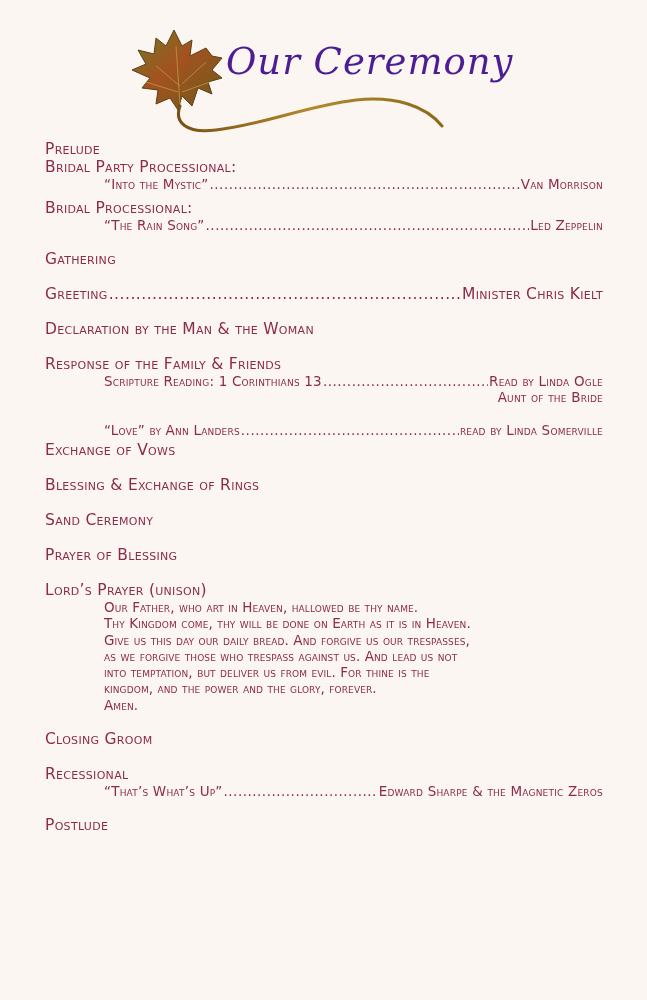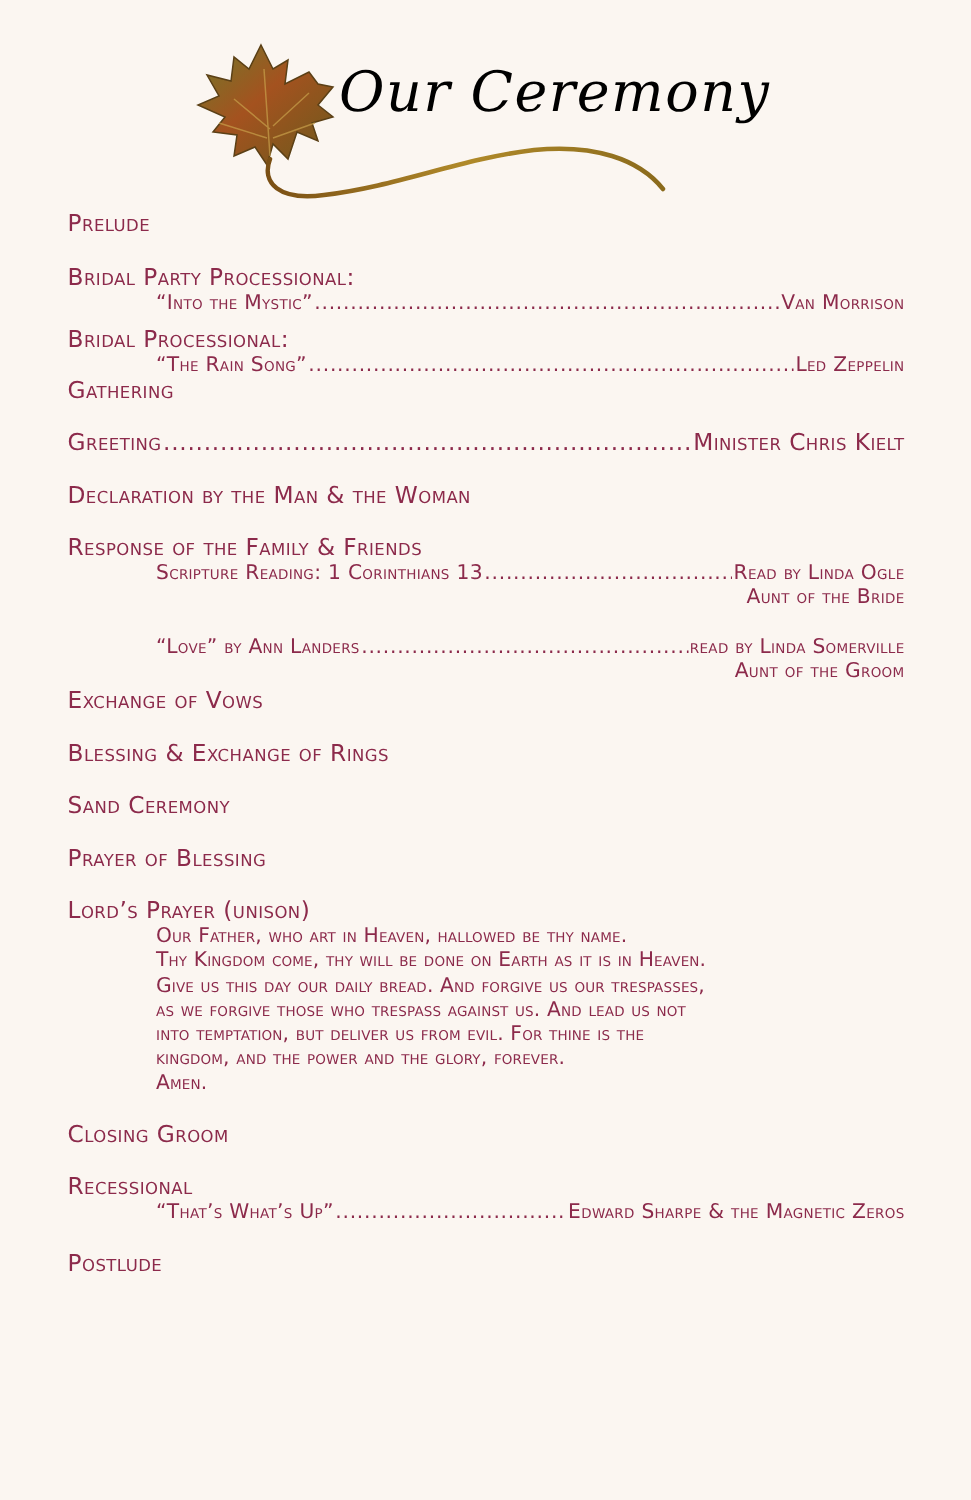--- a/index.html
+++ b/index.html
@@ -13,21 +13,21 @@
   }
   .header {
     position: absolute; left: 126px; top: 26px; width: 330px; height: 115px;
   }
   .header svg { position: absolute; left: 0; top: 0; }
   .title {
     position: absolute; left: 100px; top: 14px;
     font-family: "DejaVu Serif", "Liberation Serif", serif;
     font-style: italic;
     font-size: 37px;
-    color: #000000;
+    color: #4c1d95;
     letter-spacing: 1px;
     white-space: nowrap;
   }
   .program { position: absolute; left: 45px; top: 140px; width: 558px; }
   .item { margin: 0; }
   .heading {
     font-size: 15.5px;
     line-height: 18px;
     font-variant: small-caps;
     letter-spacing: 0.3px;
@@ -81,39 +81,39 @@
     <path d="M50 20 L54 78 M30 40 L54 60 M80 36 L56 58 M20 56 L52 66 M84 56 L56 66" stroke="#c8a04a" stroke-width="1" fill="none" opacity="0.7"></path>
     <path d="M54 80 C 48 96, 60 108, 90 104 C 140 98, 180 80, 230 74 C 270 70, 300 80, 316 100" stroke="url(#swg)" stroke-width="3" fill="none" stroke-linecap="round"></path>
   </svg>
   <div class="title">Our Ceremony</div>
 </div>
 
 <div class="program">
 
   <div class="item heading">Prelude</div>
 
-  <div class="item" style="margin-top:18px">
+  <div class="item" style="">
     <div class="heading">Bridal Party Processional:</div>
     <div class="sub leader-row">
       <span class="lhs">“Into the Mystic”</span>
       <span class="dots"></span>
       <span class="rhs">Van Morrison</span>
     </div>
   </div>
 
   <div class="item" style="margin-top:7px">
     <div class="heading">Bridal Processional:</div>
     <div class="sub leader-row">
       <span class="lhs">“The Rain Song”</span>
       <span class="dots"></span>
       <span class="rhs">Led Zeppelin</span>
     </div>
   </div>
 
-  <div class="item heading" style="margin-top:0">Gathering</div>
+  <div class="item heading" style="margin-top:17px">Gathering</div>
 
   <div class="item heading leader-row" style="margin-top:17px">
     <span class="lhs">Greeting</span>
     <span class="dots"></span>
     <span class="rhs">Minister Chris Kielt</span>
   </div>
 
   <div class="item heading" style="margin-top:17px">Declaration by the Man &amp; the Woman</div>
 
   <div class="item" style="margin-top:17px">
@@ -125,21 +125,20 @@
     </div>
     <div class="sub right-line">Aunt of the Bride</div>
   </div>
 
   <div class="item" style="margin-top:17px">
     <div class="sub leader-row">
       <span class="lhs">“Love” by Ann Landers</span>
       <span class="dots"></span>
       <span class="rhs">read by Linda Somerville</span>
     </div>
-    <div class="sub right-line">Aunt of the Groom</div>
   </div>
 
   <div class="item heading" style="margin-top:3px">Exchange of Vows</div>
   <div class="item heading" style="margin-top:17px">Blessing &amp; Exchange of Rings</div>
   <div class="item heading" style="margin-top:17px">Sand Ceremony</div>
   <div class="item heading" style="margin-top:17px">Prayer of Blessing</div>
 
   <div class="item" style="margin-top:17px">
     <div class="heading">Lord’s Prayer (unison)</div>
     <div class="prayer">

